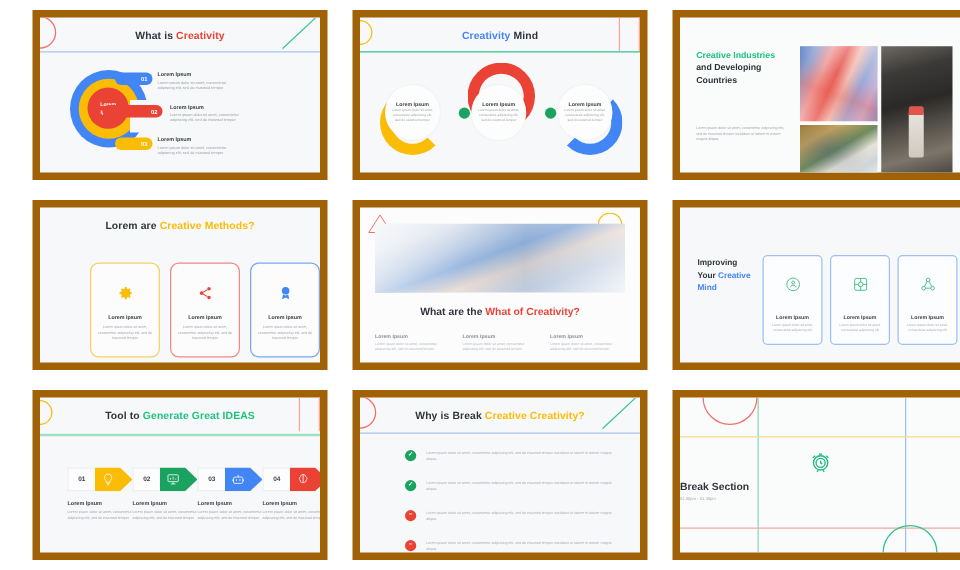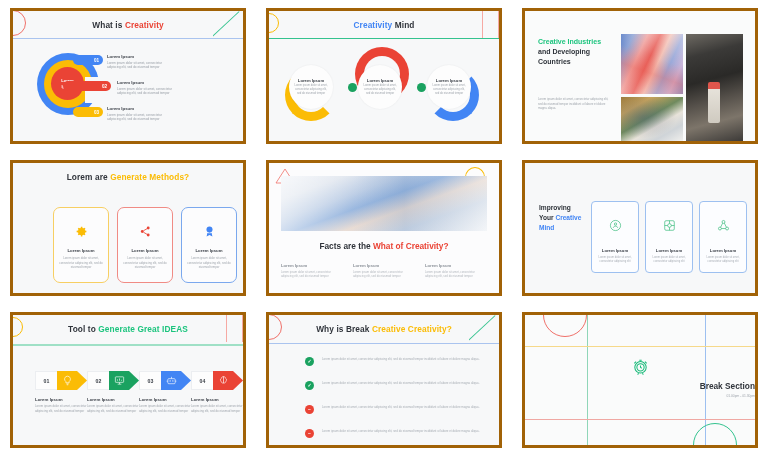--- a/index.html
+++ b/index.html
@@ -13,22 +13,23 @@
     width: 768px; height: 456px;
     display: grid;
     grid-template-columns: repeat(3, 1fr);
     grid-template-rows: repeat(3, 1fr);
   }
   .cell { position: relative; padding: 8px 10px; }
   .slide {
     position: relative;
     width: 100%; height: 100%;
     background: #f7f8f9;
-    border: 3px solid #a16207;
+    border: 6px solid #a16207;
     overflow: hidden;
+    margin-left: 16px;
   }
 
   
   .hdr {
     position:absolute; top:0; left:0; right:0; height:27px;
     display:flex; align-items:center; justify-content:center;
   }
   .hdr-title {
     font-size: 8.3px; font-weight: 700; letter-spacing:.1px;
     color:#30343b; white-space:nowrap;
@@ -211,21 +212,21 @@
                 display:flex; align-items:center; justify-content:center;
                 color:#fff; font-size:5px; font-weight:700; line-height:1; }
   .li8 .ok { background:#1aa260; }
   .li8 .no { background:#ea4335; }
   .li8 .d { font-size:2.9px; color:#a7adb4; line-height:1.65; }
 
   
   .s9 { background:#fafbfb; }
   .gl-v { position:absolute; top:0; bottom:0; width:1px; }
   .gl-h { position:absolute; left:0; right:0; height:1px; }
-  .s9-center { position:absolute; left:0; right:0; top:42px; text-align:right; }
+  .s9-center { position:absolute; left:0; right:0; top:42px; text-align:left; }
   .s9-ic { display:flex; justify-content:center; margin-bottom:5px; }
   .s9-t { font-size:8.3px; font-weight:700; color:#30343b; }
   .s9-s { font-size:3.3px; color:#a0a6ad; margin-top:3px; }
   .arcTL { position:absolute; left:18px; top:-22px; width:44px; height:44px;
            border:1px solid #f0716a; border-radius:50%; }
   .arcBR { position:absolute; right:18px; bottom:-22px; width:44px; height:44px;
            border:1px solid #34c38f; border-radius:50%; }
 </style>
 </head>
 <body>
@@ -315,21 +316,21 @@
       <div class="s3-p">Lorem ipsum dolor sit amet, consectetur adipiscing elit, sed do eiusmod tempor incididunt ut labore et dolore magna aliqua.</div>
       <div class="ph ph1"></div>
       <div class="ph ph2"></div>
       <div class="ph ph3"></div>
     </div>
   </div>
 
   <div class="cell">
     <div class="slide">
       <div class="hdr">
-        <div class="hdr-title"><span>Lorem are </span><span style="color:#fbbc05">Generate Methods?</span></div>
+        <div class="hdr-title"><span>Lorem are </span><span style="color:#fbbc05">Creative Methods?</span></div>
       </div>
       <div class="s4-wrap">
         <div class="card4 c4a">
           <div class="ic">
             <svg width="13" height="13" viewBox="0 0 24 24" fill="#fbbc05">
                 <path d="M12 8.2a3.8 3.8 0 1 0 0 7.6 3.8 3.8 0 0 0 0-7.6zm0 5.6a1.8 1.8 0 1 1 0-3.6 1.8 1.8 0 0 1 0 3.6z"></path>
                 <path d="M21 13.3v-2.6l-2.3-.4a7 7 0 0 0-.7-1.7l1.3-1.9-1.8-1.8-1.9 1.3a7 7 0 0 0-1.7-.7L13.5 3h-2.6l-.4 2.5a7 7 0 0 0-1.7.7L6.9 4.9 5.1 6.7l1.3 1.9a7 7 0 0 0-.7 1.7L3 10.7v2.6l2.7.4c.16.6.4 1.17.7 1.7l-1.3 1.9 1.8 1.8 1.9-1.3c.53.3 1.1.54 1.7.7l.4 2.5h2.6l.4-2.5c.6-.16 1.17-.4 1.7-.7l1.9 1.3 1.8-1.8-1.3-1.9c.3-.53.54-1.1.7-1.7z"></path>
               </svg>
           </div>
           <div class="t">Lorem Ipsum</div>
@@ -367,21 +368,21 @@
       <div class="tri">
         <svg width="20" height="16" viewBox="0 0 20 16" fill="none" stroke="#f0716a" stroke-width="0.8">
             <path d="M1 15 L10 1 L19 15 Z"></path>
           </svg>
       </div>
       <div class="yhalf"></div>
       <div class="ycirc"></div>
 
       <div class="s5-photo"></div>
 
-      <div class="s5-title"><span>Facts are the </span><span class="r">What of Creativity?</span></div>
+      <div class="s5-title"><span>What are the </span><span class="r">What of Creativity?</span></div>
 
       <div class="s5-cols">
         <div class="s5-col">
           <div class="t">Lorem Ipsum</div>
           <div class="d">Lorem ipsum dolor sit amet, consectetur adipiscing elit, sed do eiusmod tempor</div>
         </div>
         <div class="s5-col">
           <div class="t">Lorem Ipsum</div>
           <div class="d">Lorem ipsum dolor sit amet, consectetur adipiscing elit, sed do eiusmod tempor</div>
         </div>

